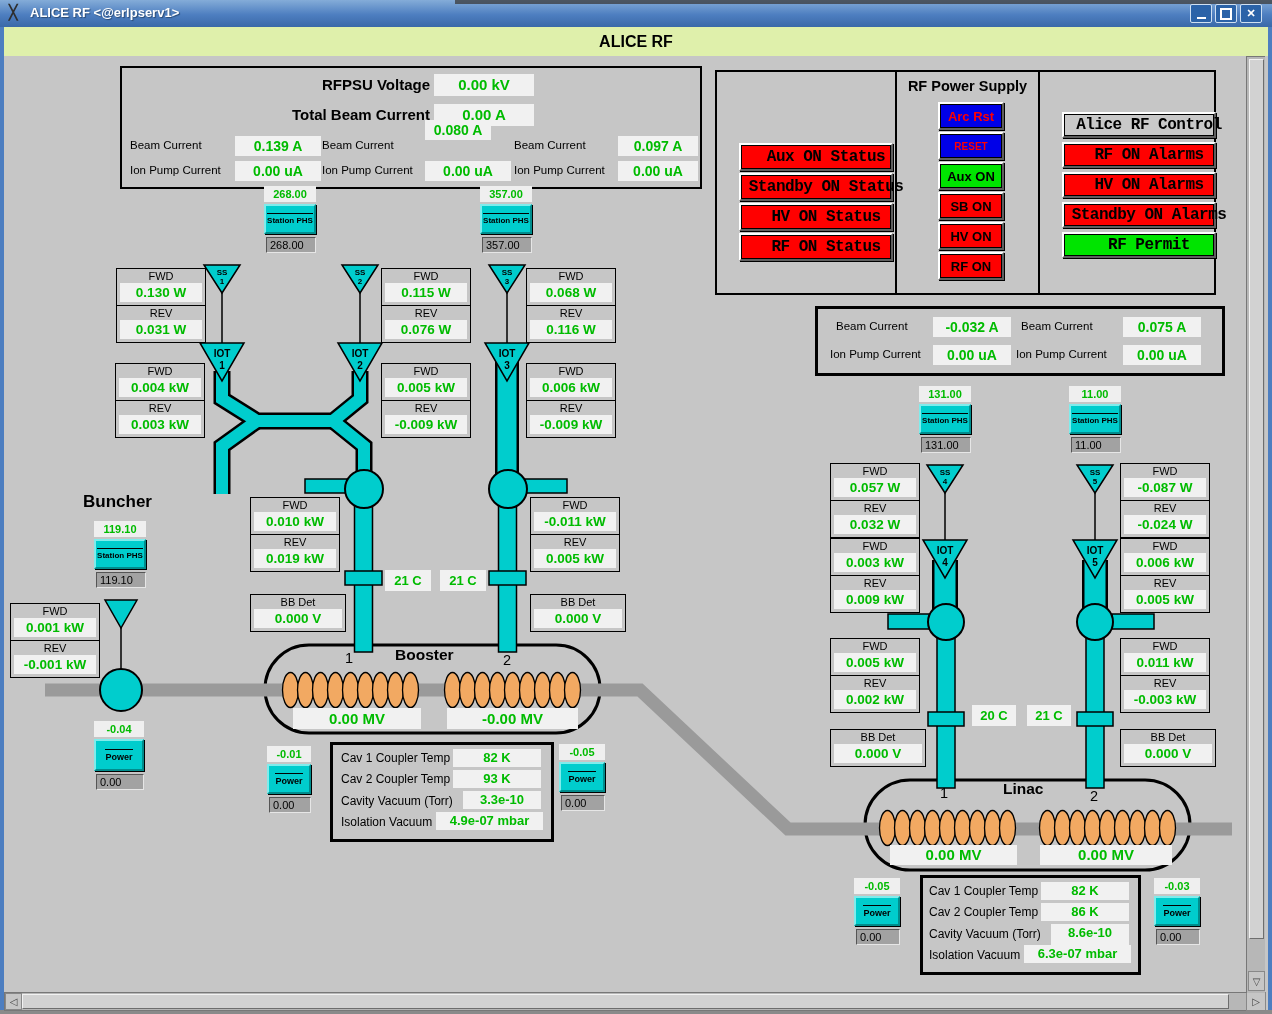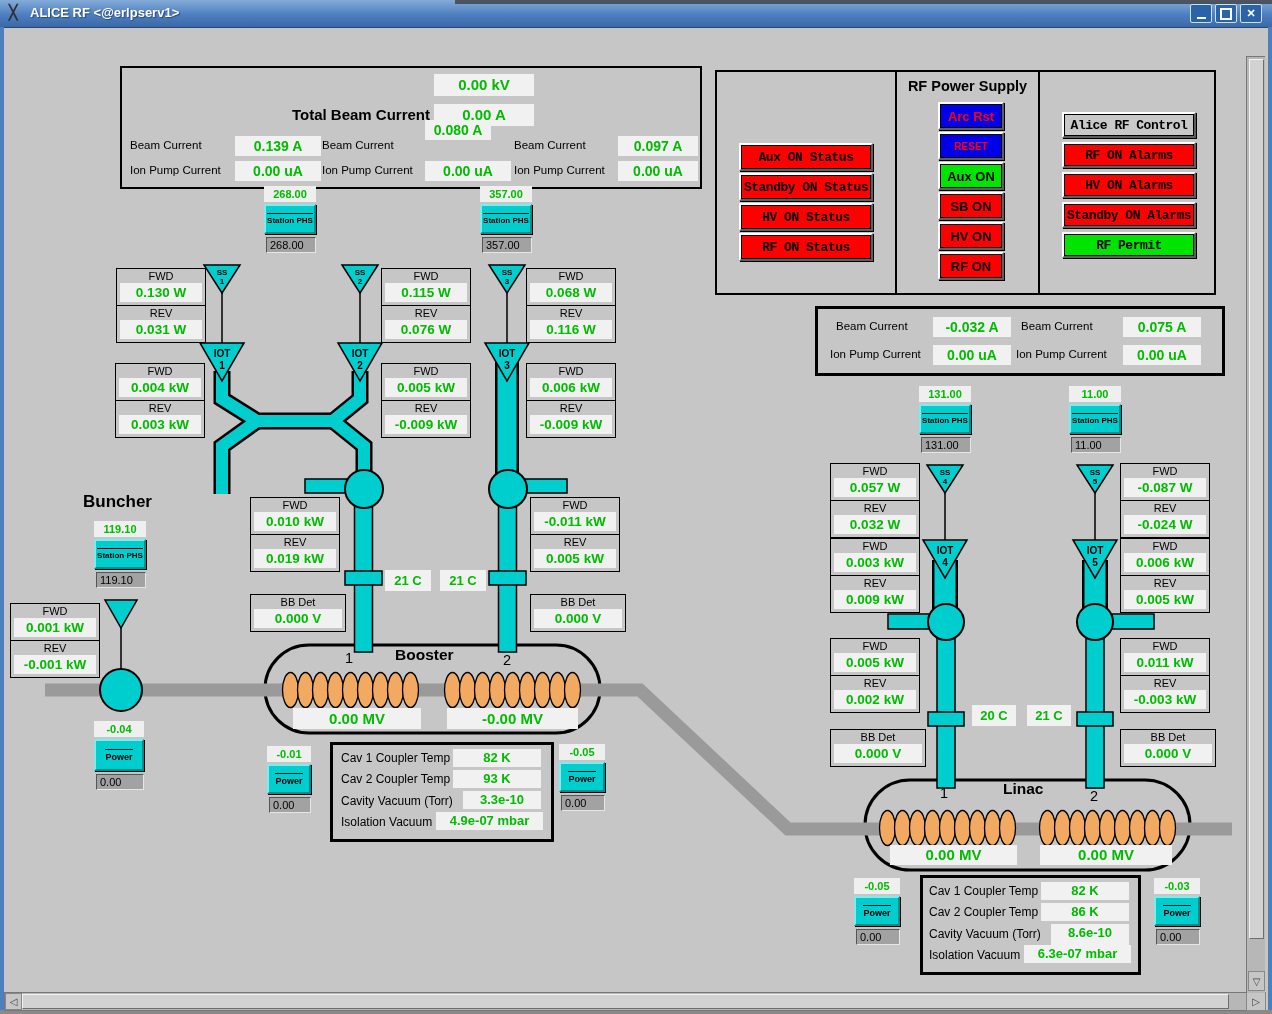--- a/index.html
+++ b/index.html
@@ -40,21 +40,21 @@
     height:16px;line-height:16px;}
   .cyanbtn{margin-top:2px;background:#00cdcd;border:2px solid;border-color:#7fecec #008d8d #008d8d #7fecec;
     box-shadow:1px 1px 0 #000;height:26px;display:flex;align-items:center;justify-content:center;}
   .cyanbtn span{font-size:8px;font-weight:bold;border-top:1px solid #000;padding-top:2px;white-space:nowrap;}
   .wbot{margin:3px 0 0 2px;background:#a2a2a2;border-top:1px solid #555;border-left:1px solid #555;
     border-right:1px solid #e6e6e6;border-bottom:1px solid #e6e6e6;font-size:11px;height:14px;
     line-height:14px;padding-left:3px;color:#000;}
   .b3d{position:absolute;border:2px solid;border-color:#fff #5e5e5e #5e5e5e #fff;
     box-shadow:inset 0 0 0 1px #000,1px 1px 0 #000;display:flex;align-items:center;
     justify-content:center;font-weight:bold;white-space:nowrap;}
-  .mono{font-family:"Liberation Mono",monospace;font-size:13px;letter-spacing:-0.5px;}
+  .mono{font-family:"Liberation Mono",monospace;font-size:16px;letter-spacing:-0.5px;padding-left:20px;}
   .red{background:#ff0000;color:#000;}
   .blue{background:#0000e8;color:#ff0000;}
   .grn{background:#00e400;color:#000;}
   .grayb{background:#c9c9c9;color:#000;}
   .divline{position:absolute;top:0;bottom:0;width:2px;background:#000;}
   .sect{position:absolute;font-weight:bold;white-space:nowrap;}
   
   .hscroll{position:absolute;left:4px;top:992px;width:1242px;height:17px;background:#b7b7b7;
     border:1px solid #777;}
   .hthumb{position:absolute;left:17px;top:1px;height:13px;width:1205px;background:#d2d2d2;
@@ -82,20 +82,23 @@
         <span style="display:block;width:8px;height:8px;border:2px solid #fff"></span>
       </div>
     <div class="winbtn" style="left:1240px">
         <span>✕</span>
       </div>
   </div>
   <div class="topstrip"></div>
   <div class="edge" style="left:0;top:27px;width:4px;height:983px"></div>
   <div class="edge" style="left:1268px;top:27px;width:4px;height:983px"></div>
   <div class="abs" style="left:0;top:1010px;width:1272px;height:4px;background:#8a8a8a"></div>
+  <div class="headband">
+    <span>ALICE RF</span>
+  </div>
 
   <svg class="abs" style="left:0;top:0" width="1272" height="1014" viewBox="0 0 1272 1014">
 
     <rect x="265" y="645" width="335" height="88" rx="44" ry="44" fill="#c6c6c6" stroke="#000" stroke-width="3"></rect>
     <rect x="865" y="780" width="325" height="90" rx="45" ry="45" fill="#c6c6c6" stroke="#000" stroke-width="3"></rect>
 
     <polyline points="45,690 640,690 788,829 1232,829" fill="none" stroke="#9a9a9a" stroke-width="13"></polyline>
 
     <g fill="#f2a962" stroke="#000" stroke-width="1.3">
       <ellipse cx="290.5" cy="690" rx="8" ry="17.5"></ellipse>
@@ -233,20 +236,21 @@
       <text x="507" y="357" font-size="10">IOT</text>
         <text x="507" y="369" font-size="10">3</text>
       <text x="945" y="554" font-size="10">IOT</text>
         <text x="945" y="566" font-size="10">4</text>
       <text x="1095" y="554" font-size="10">IOT</text>
         <text x="1095" y="566" font-size="10">5</text>
     </g>
   </svg>
 
   <div class="panel" style="left:120px;top:66px;width:578px;height:119px">
+    <div class="lbl" style="left:0;top:8px;width:308px;text-align:right;font-size:15px;font-weight:bold">RFPSU Voltage</div>
     <div class="vbox" style="left:312px;top:6px;width:100px;height:22px;line-height:22px;font-size:15px">0.00 kV</div>
     <div class="lbl" style="left:0;top:38px;width:308px;text-align:right;font-size:15px;font-weight:bold">Total Beam Current</div>
     <div class="vbox" style="left:312px;top:36px;width:100px;height:22px;line-height:22px;font-size:15px">0.00 A</div>
 
     <div class="lbl" style="left:8px;top:71px">Beam Current</div>
     <div class="vbox" style="left:113px;top:68px;width:86px;height:20px;line-height:20px">0.139 A</div>
     <div class="lbl" style="left:200px;top:71px">Beam Current</div>
     <div class="vbox" style="left:303px;top:52px;width:66px;height:20px;line-height:20px">0.080 A</div>
     <div class="lbl" style="left:392px;top:71px">Beam Current</div>
     <div class="vbox" style="left:496px;top:68px;width:80px;height:20px;line-height:20px">0.097 A</div>

